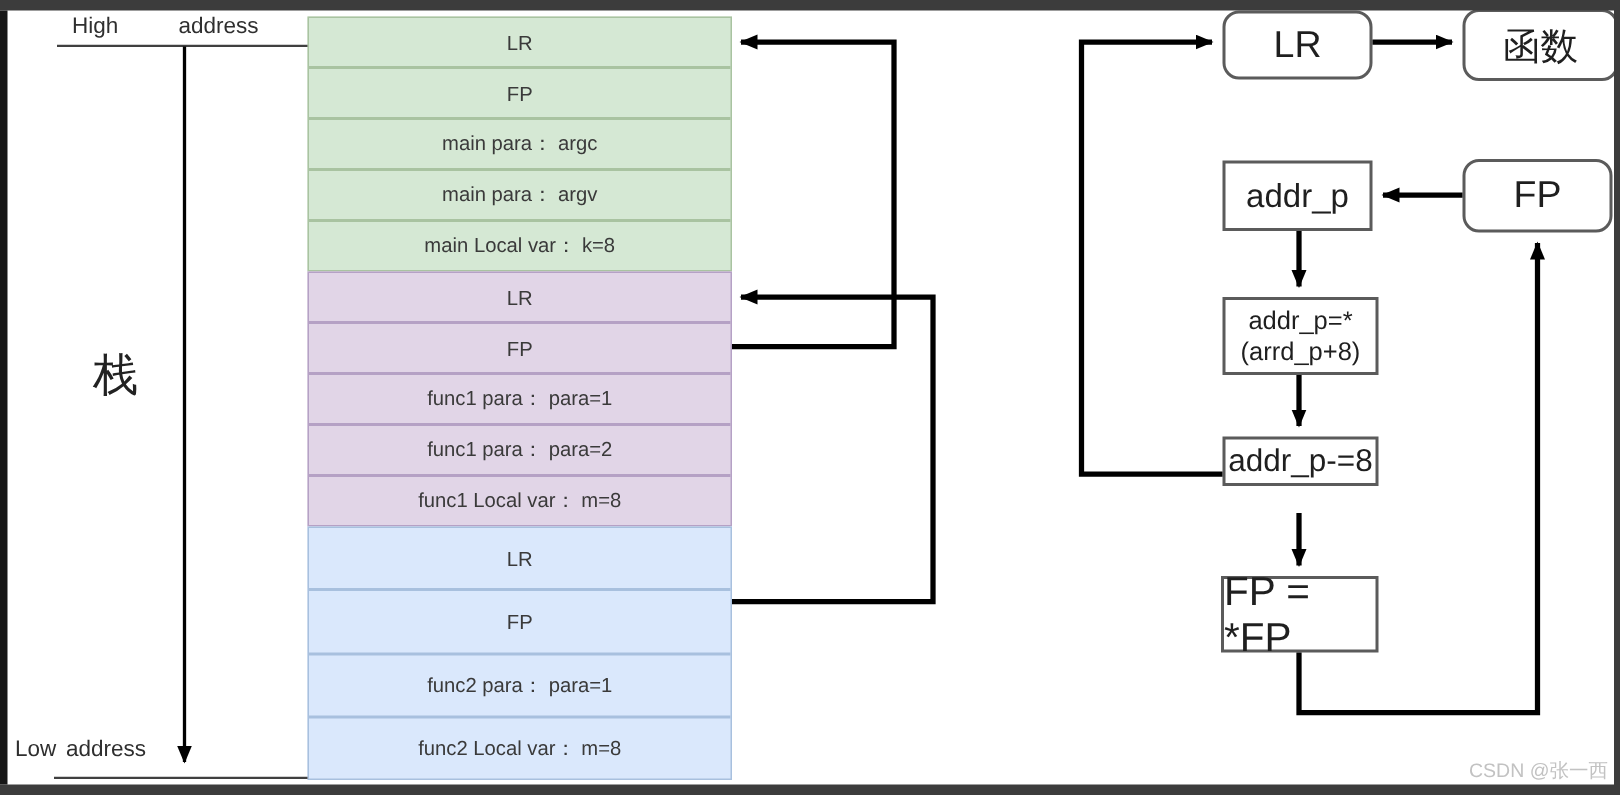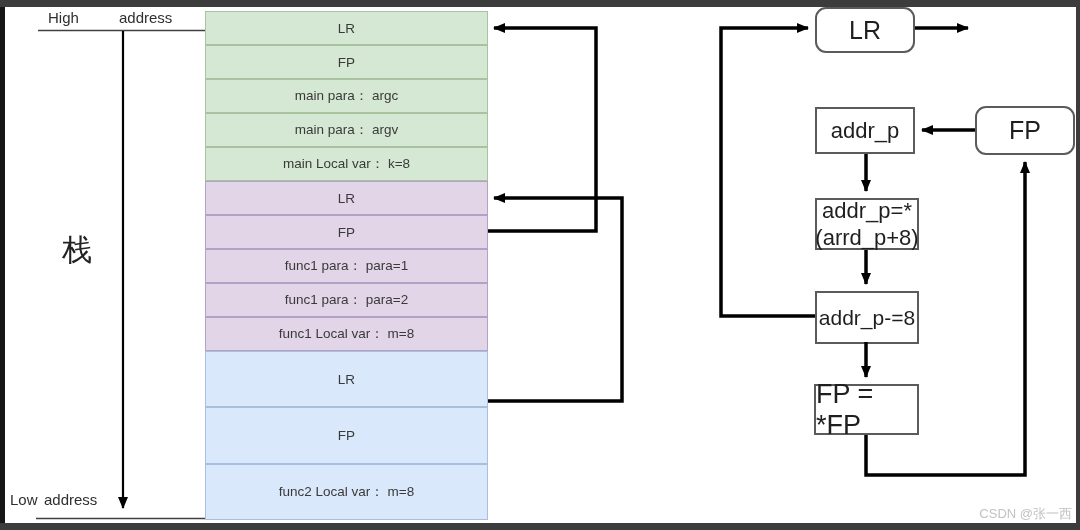--- a/index.html
+++ b/index.html
@@ -31,22 +31,22 @@
   .srow:last-child { border-bottom:none !important;border-radius:16px; }
 
   .fbox { position:absolute; background:#ffffff; border:2px solid #5b5b5b;
           box-sizing:border-box; display:flex; flex-direction:column;
           align-items:center; justify-content:center; color:#1f1f1f; }
   .rounded { border-radius:11px; }
   #node-lr        { left:815px; top:7px;   width:100px; height:46px; font-size:25px; }
   #node-func      { left:975px; top:6px;   width:104px; height:48px; font-size:25px; }
   #node-addr-p    { left:815px; top:107px; width:100px; height:47px; font-size:22px; }
   #node-fp        { left:975px; top:106px; width:100px; height:49px; font-size:25px; }
-  #node-addr-assign { left:815px; top:198px; width:104px; height:52px; font-size:22px; line-height:1.25; }
-  #node-addr-dec  { left:815px; top:291px; width:104px; height:53px; font-size:21px; }
+  #node-addr-assign { left:815px; top:198px; width:104px; height:52px; font-size:17px; line-height:1.25; }
+  #node-addr-dec  { left:815px; top:291px; width:104px; height:33px; font-size:21px; }
   #node-fp-deref  { left:814px; top:384px; width:105px; height:51px; font-size:27px; }
 
   #watermark { position:absolute; right:8px; top:505px; font-size:13px; color:#c2c2c2; }
 </style>
 </head>
 <body>
 
 <div id="canvas">
 
   <div class="lbl" style="left:48px; top:9px;">High</div>
@@ -65,25 +65,29 @@
   <div id="group-func1" class="frame-group">
     <div class="srow">LR</div>
     <div class="srow">FP</div>
     <div class="srow">func1 para： para=1</div>
     <div class="srow">func1 para： para=2</div>
     <div class="srow">func1 Local var： m=8</div>
   </div>
   <div id="group-func2" class="frame-group">
     <div class="srow">LR</div>
     <div class="srow">FP</div>
+    <div class="srow">func2 para： para=1</div>
     <div class="srow">func2 Local var： m=8</div>
   </div>
 
   <div id="node-lr" class="fbox rounded">
     <span>LR</span>
+  </div>
+  <div id="node-func" class="fbox rounded">
+    <span>函数</span>
   </div>
   <div id="node-addr-p" class="fbox">
     <span>addr_p</span>
   </div>
   <div id="node-fp" class="fbox rounded">
     <span>FP</span>
   </div>
   <div id="node-addr-assign" class="fbox">
     <span>addr_p=*</span>
     <span>(arrd_p+8)</span>

